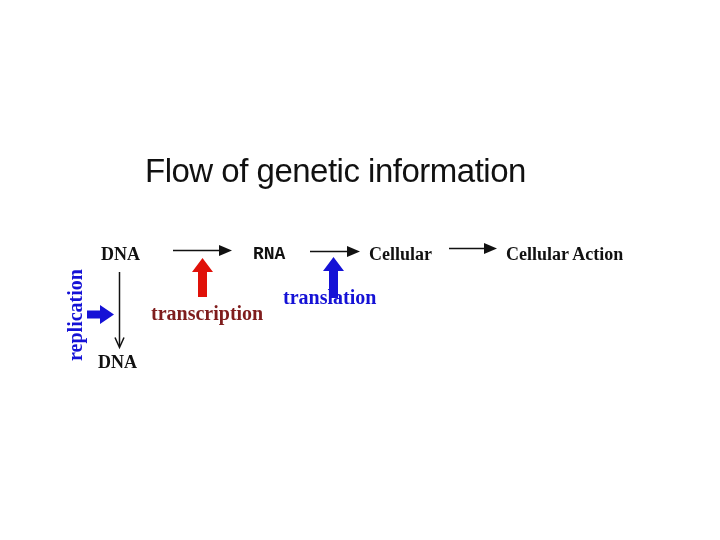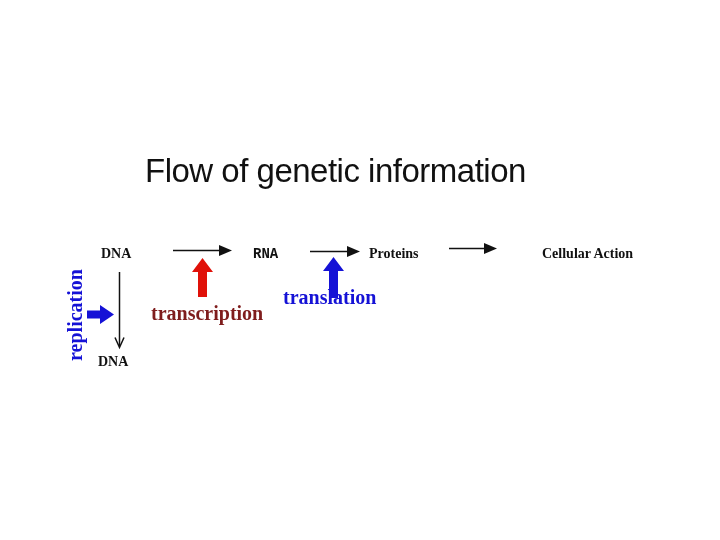--- a/index.html
+++ b/index.html
@@ -15,21 +15,21 @@
     font-family: "Liberation Sans", sans-serif;
     font-size: 33px;
     line-height: 38px;
     color: #111111;
     white-space: nowrap;
     letter-spacing: -0.5px;
   }
   .node {
     font-family: "Liberation Serif", serif;
     font-weight: bold;
-    font-size: 14px;
+    font-size: 18px;
     line-height: 20px;
     color: #111111;
     white-space: nowrap;
   }
   .lbl {
     font-family: "Liberation Serif", serif;
     font-weight: bold;
     font-size: 20px;
     line-height: 20px;
     white-space: nowrap;
@@ -55,28 +55,28 @@
   <polygon points="46,1 59,6.5 46,12" fill="#111111"></polygon>
 </svg>
 
 <div class="abs node" style="left:253px; top:244px;font-family:Liberation Mono, monospace;">RNA</div>
 
 <svg class="abs" style="left:310px; top:245px;" width="51" height="13">
   <line x1="0" y1="6.5" x2="39" y2="6.5" stroke-width="1.7" stroke="#111111"></line>
   <polygon points="37,1 50,6.5 37,12" fill="#111111"></polygon>
 </svg>
 
-<div class="abs node" style="left:369px; top:244px;">Proteins</div>
+<div class="abs node" style="left:369px; top:244px;">Cellular</div>
 
 <svg class="abs" style="left:449px; top:242px;" width="49" height="13">
   <line x1="0" y1="6.5" x2="37" y2="6.5" stroke-width="1.7" stroke="#111111"></line>
   <polygon points="35,1 48,6.5 35,12" fill="#111111"></polygon>
 </svg>
 
-<div class="abs node" style="left:506px; top:244px;margin-left:36px;">Cellular Action</div>
+<div class="abs node" style="left:506px; top:244px;">Cellular Action</div>
 
 <svg class="abs" style="left:192px; top:258px;" width="21" height="39">
   <polygon points="10.5,0 21,14 15,14 15,39 6,39 6,14 0,14" fill="#e01109"></polygon>
 </svg>
 
 <div class="abs lbl lbl-red" style="left:151px; top:303px;">transcription</div>
 
 <svg class="abs" style="left:323px; top:257px;" width="21" height="41">
   <polygon points="10.5,0 21,14 15,14 15,41 6,41 6,14 0,14" fill="#1512d6"></polygon>
 </svg>

